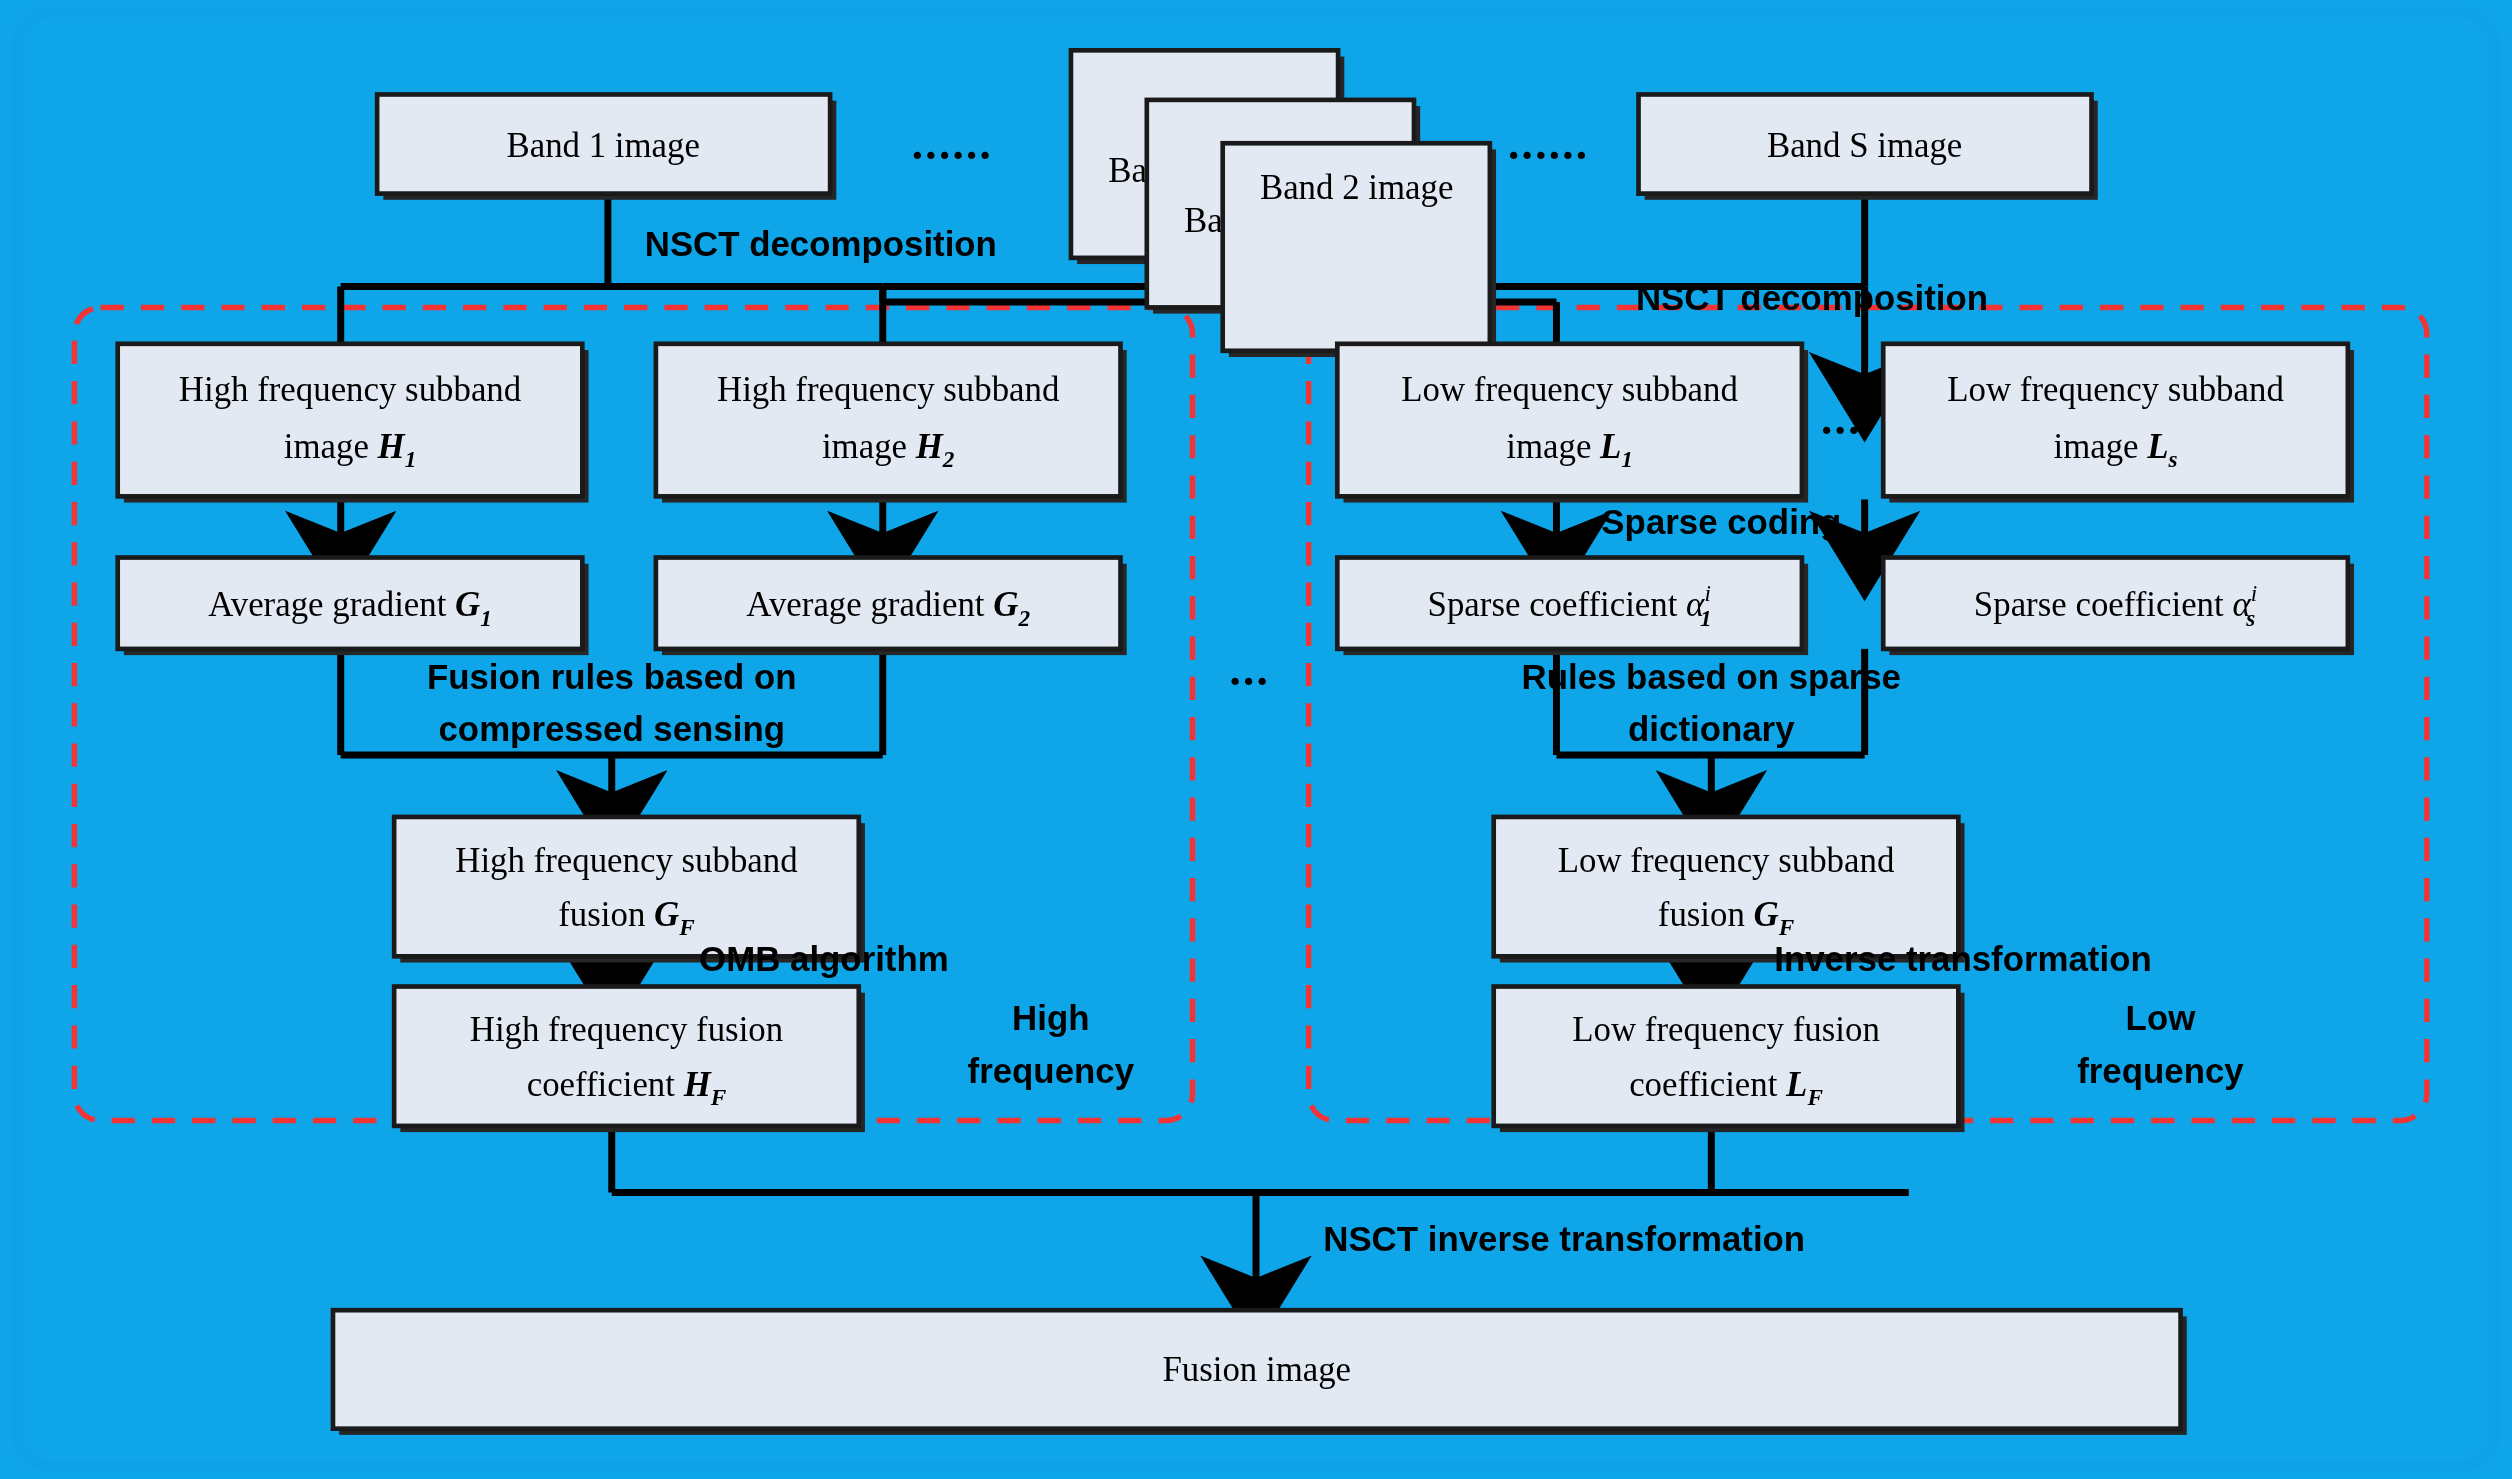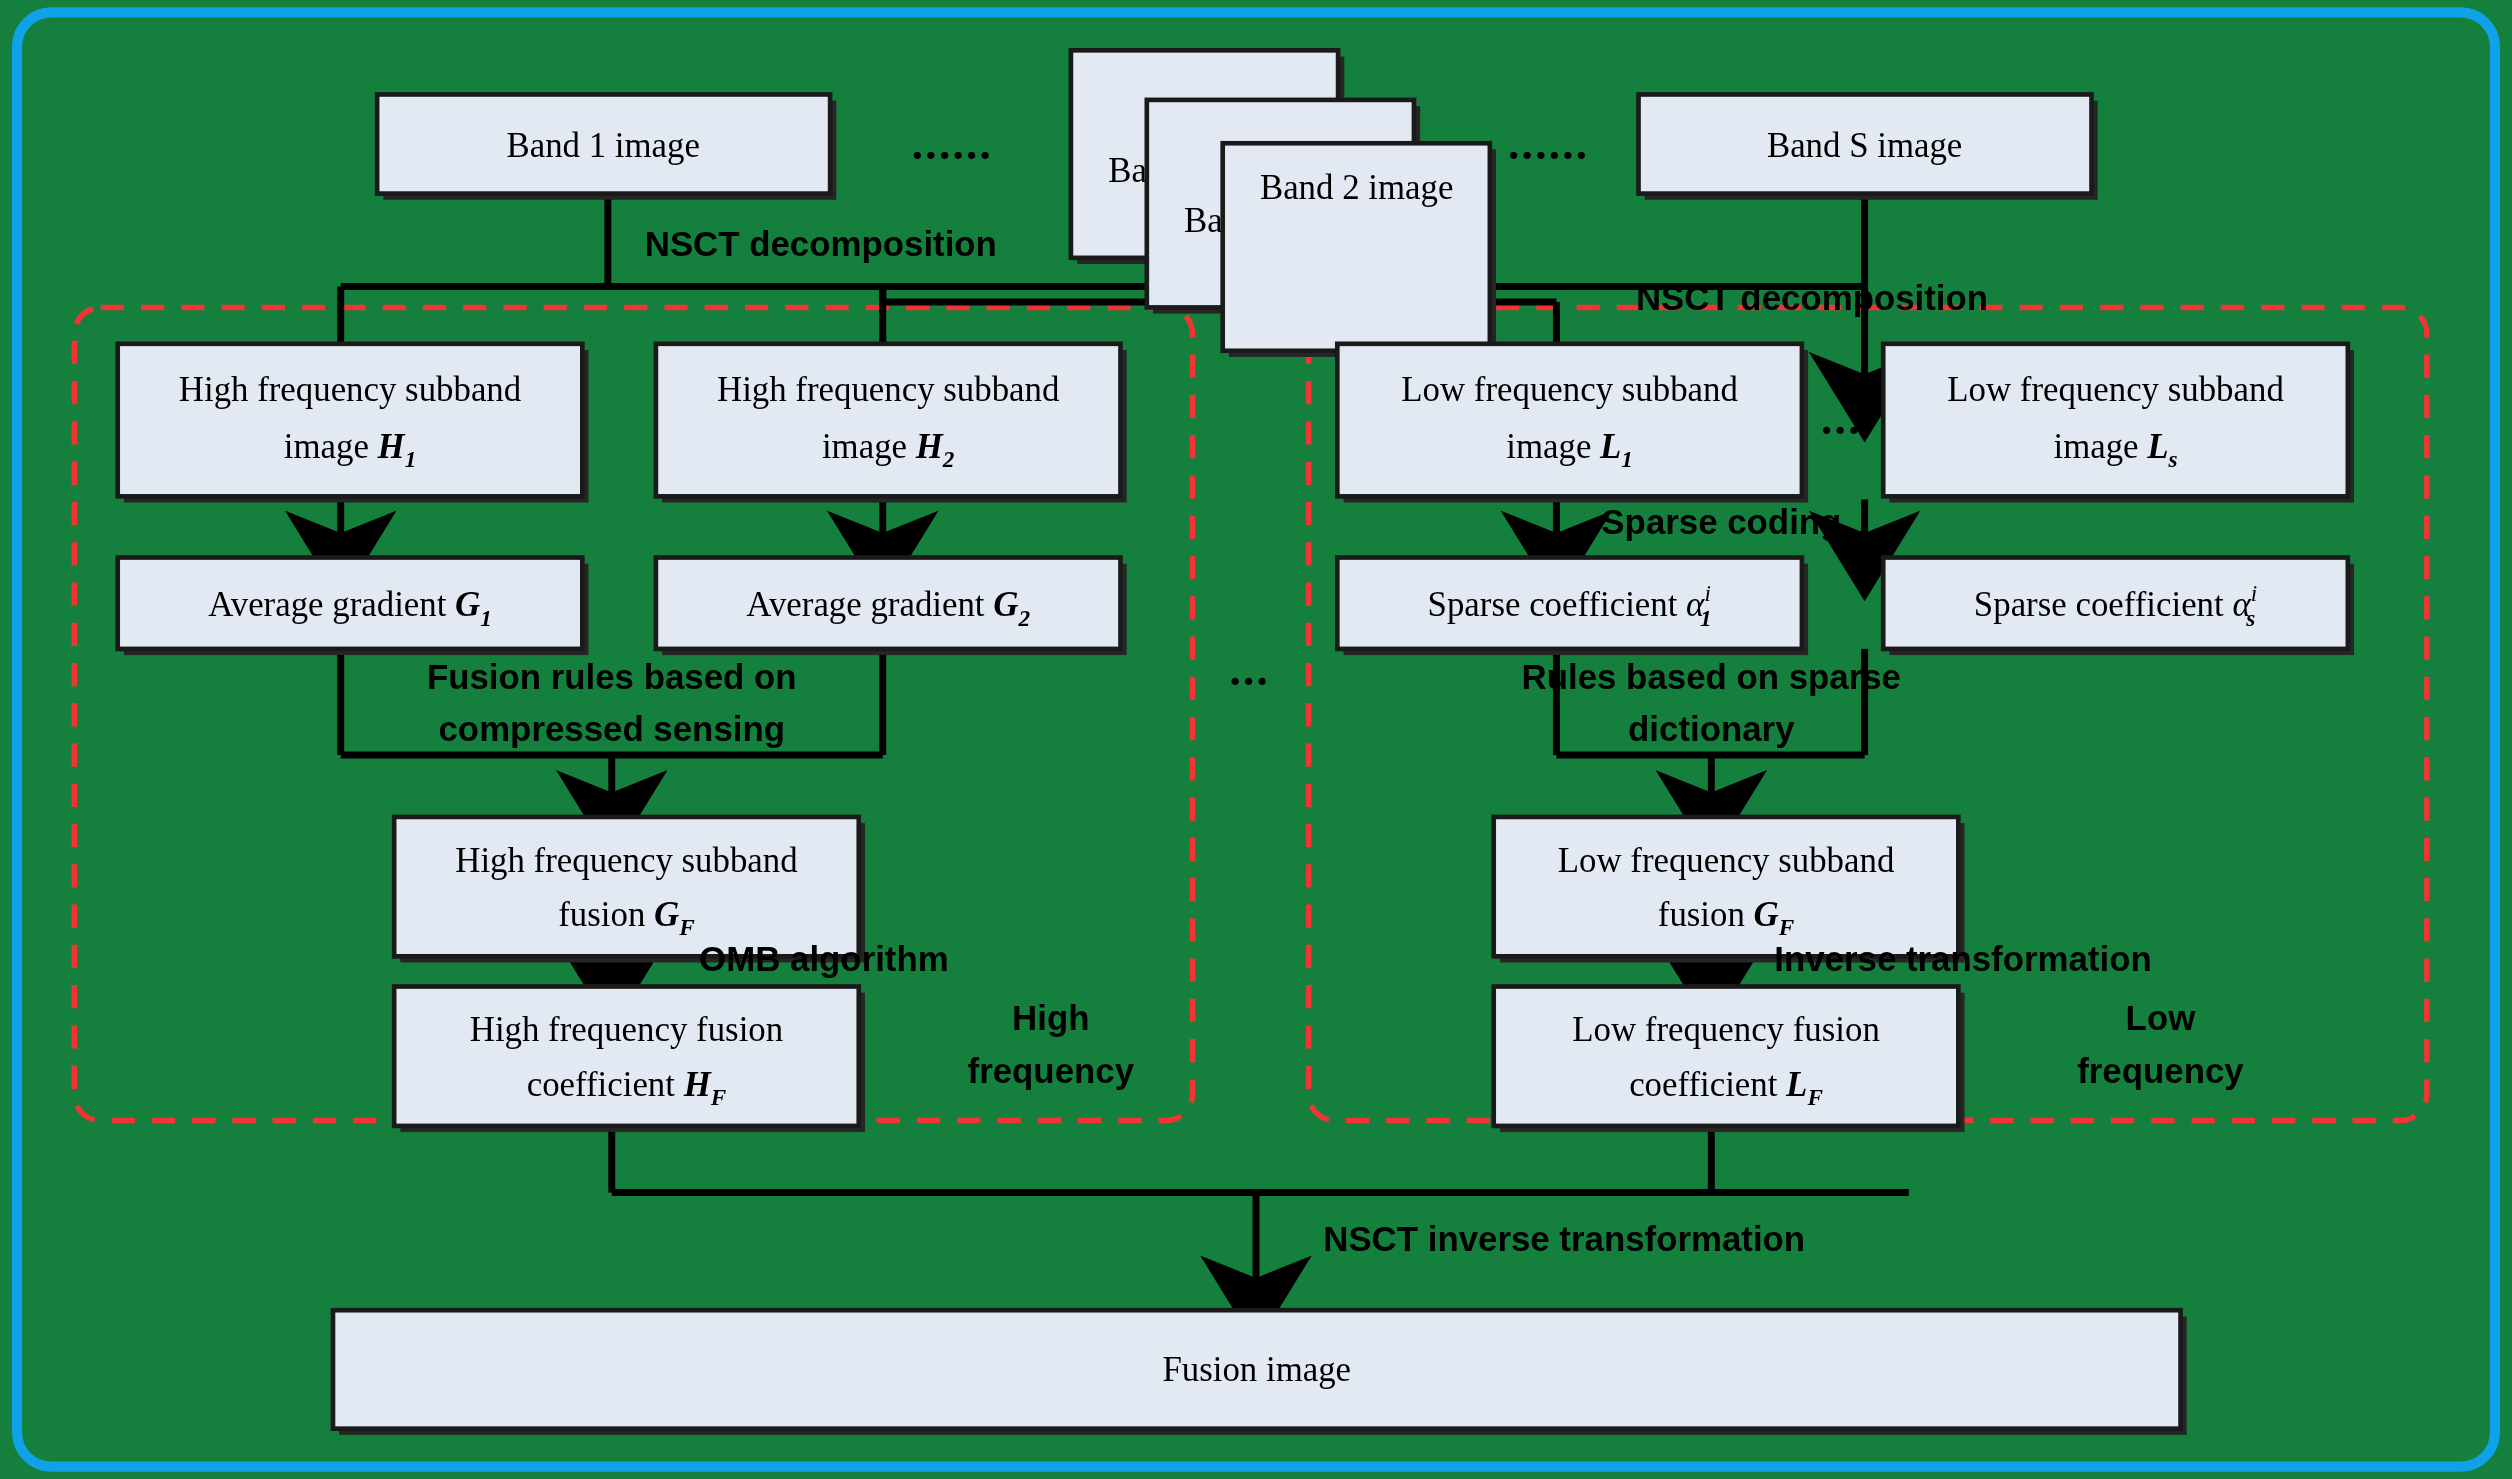--- a/index.html
+++ b/index.html
@@ -1,17 +1,17 @@
 <!DOCTYPE html>
 <html style="font-size:12.4px"><head>
 <meta charset="utf-8">
 <style>
   html,body{margin:0;padding:0;background:#ffffff;}
   body{font-family:"Liberation Serif", serif;}
-  #stage{position:relative;width:2512px;height:1479px;background:#15803d;overflow:hidden;}
+  #stage{position:relative;width:2512px;height:1479px;background:#0ea5e9;overflow:hidden;}
   svg{position:absolute;left:0;top:0;width:2512px;height:1479px;}
   .bx-fill{fill:#e3e9f3;stroke:#1a1a1a;stroke-width:6;}
   .bx-shadow{fill:#262626;}
   .ln{stroke:#000000;stroke-width:9;fill:none;stroke-linecap:butt;}
   .dashbox{fill:none;stroke:#f43434;stroke-width:7;stroke-dasharray:30 22;}
   .outerframe{fill:none;stroke:#10a2e8;stroke-width:13;}
   text{font-family:"Liberation Serif", serif;fill:#000000;}
   .t-node{font-size:45px;text-anchor:middle;}
   .t-label{font-size:45px;font-weight:bold;text-anchor:middle;font-family:"Liberation Sans", sans-serif;}
   .t-dots{font-size:58px;font-weight:bold;text-anchor:middle;letter-spacing:3px;}

